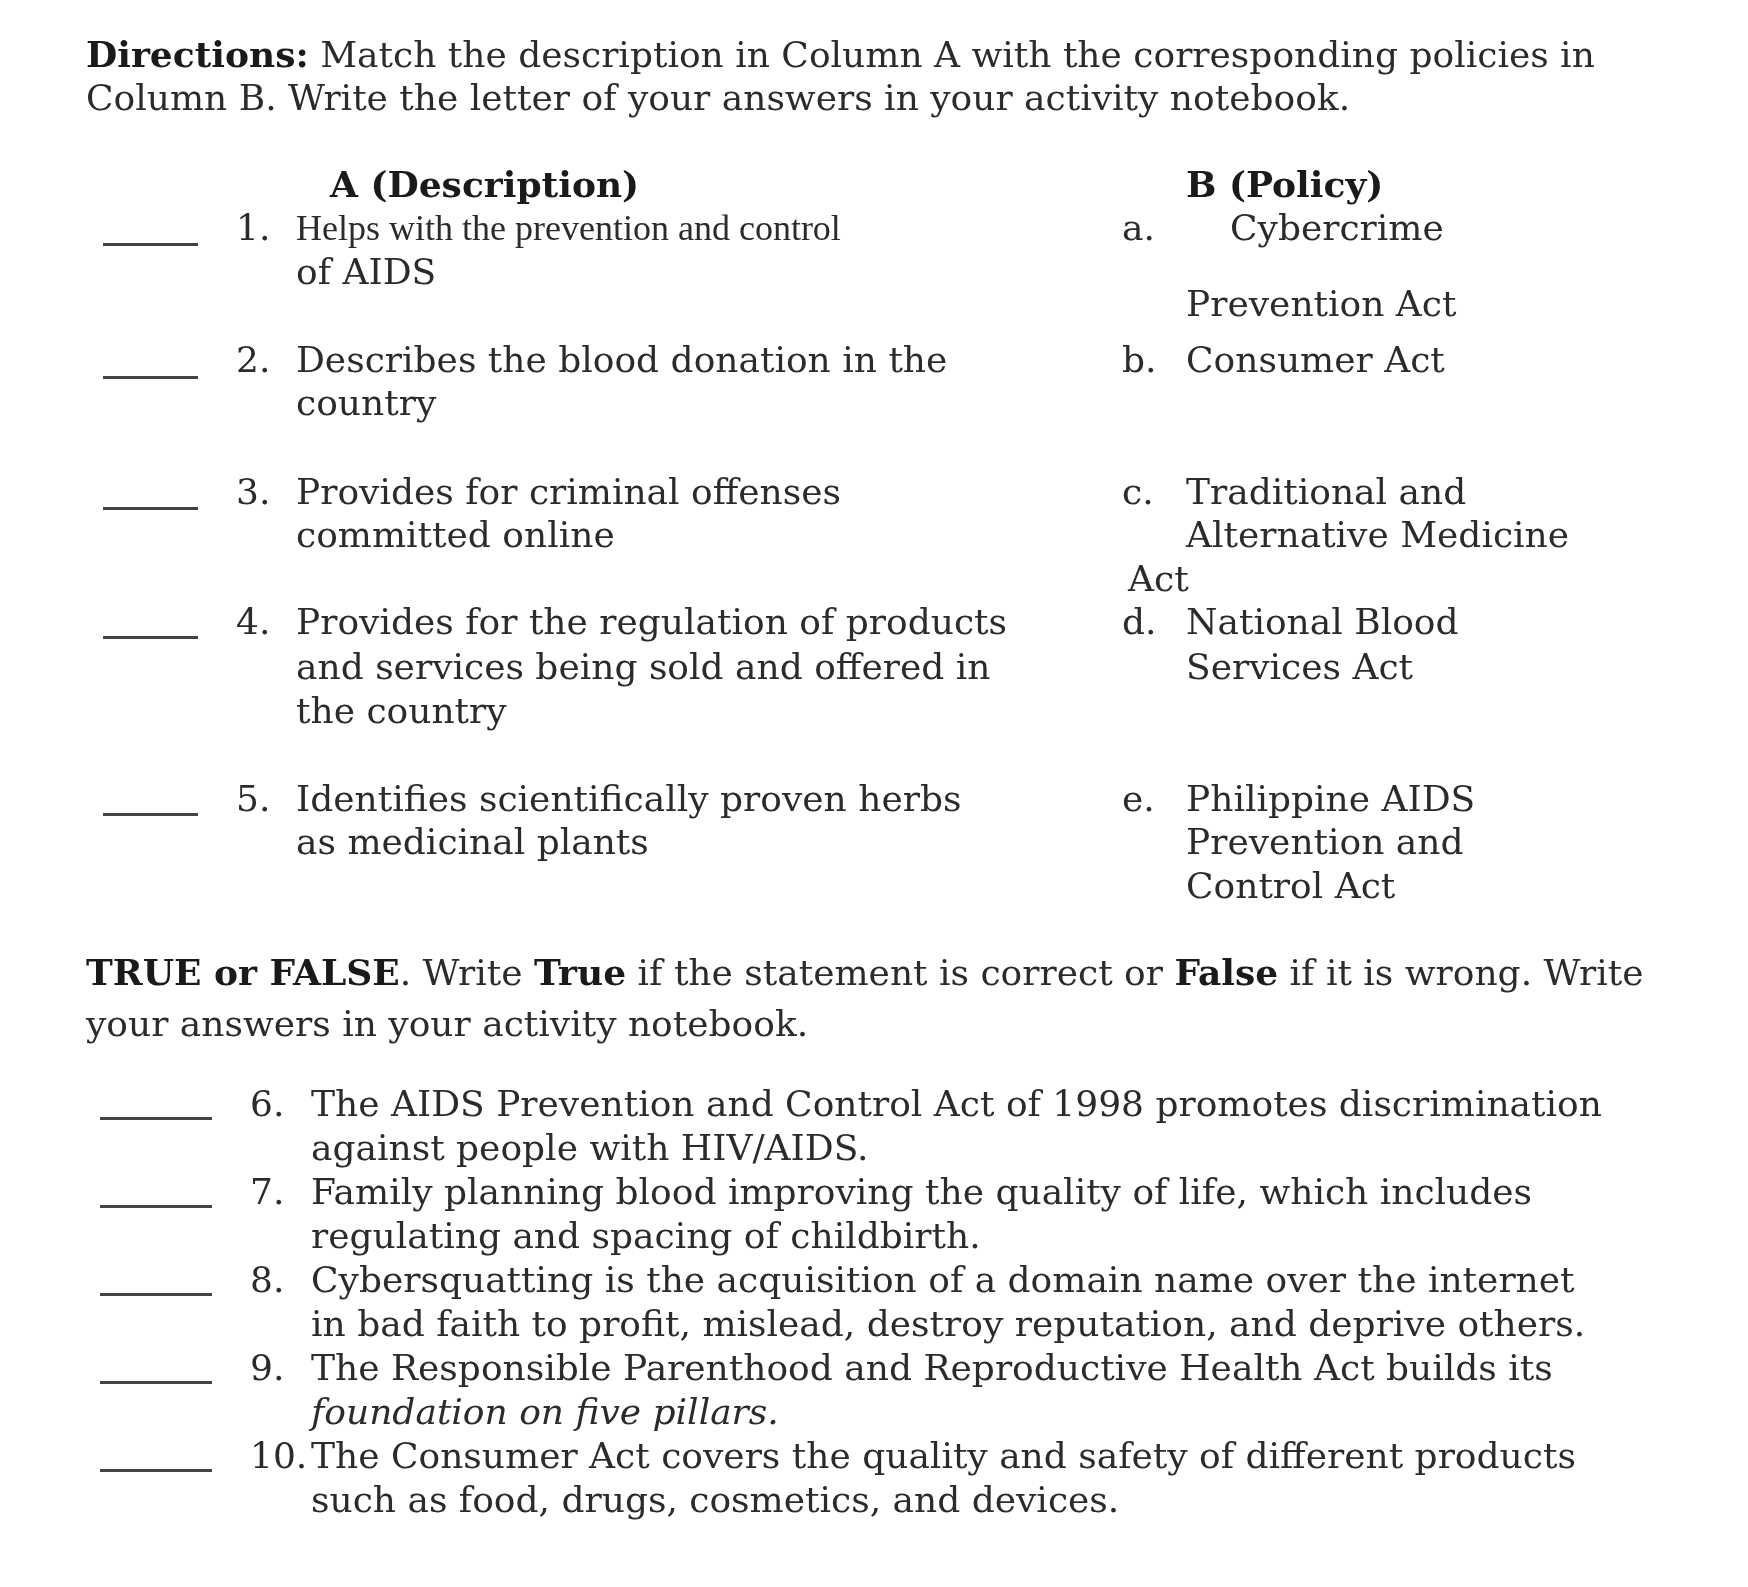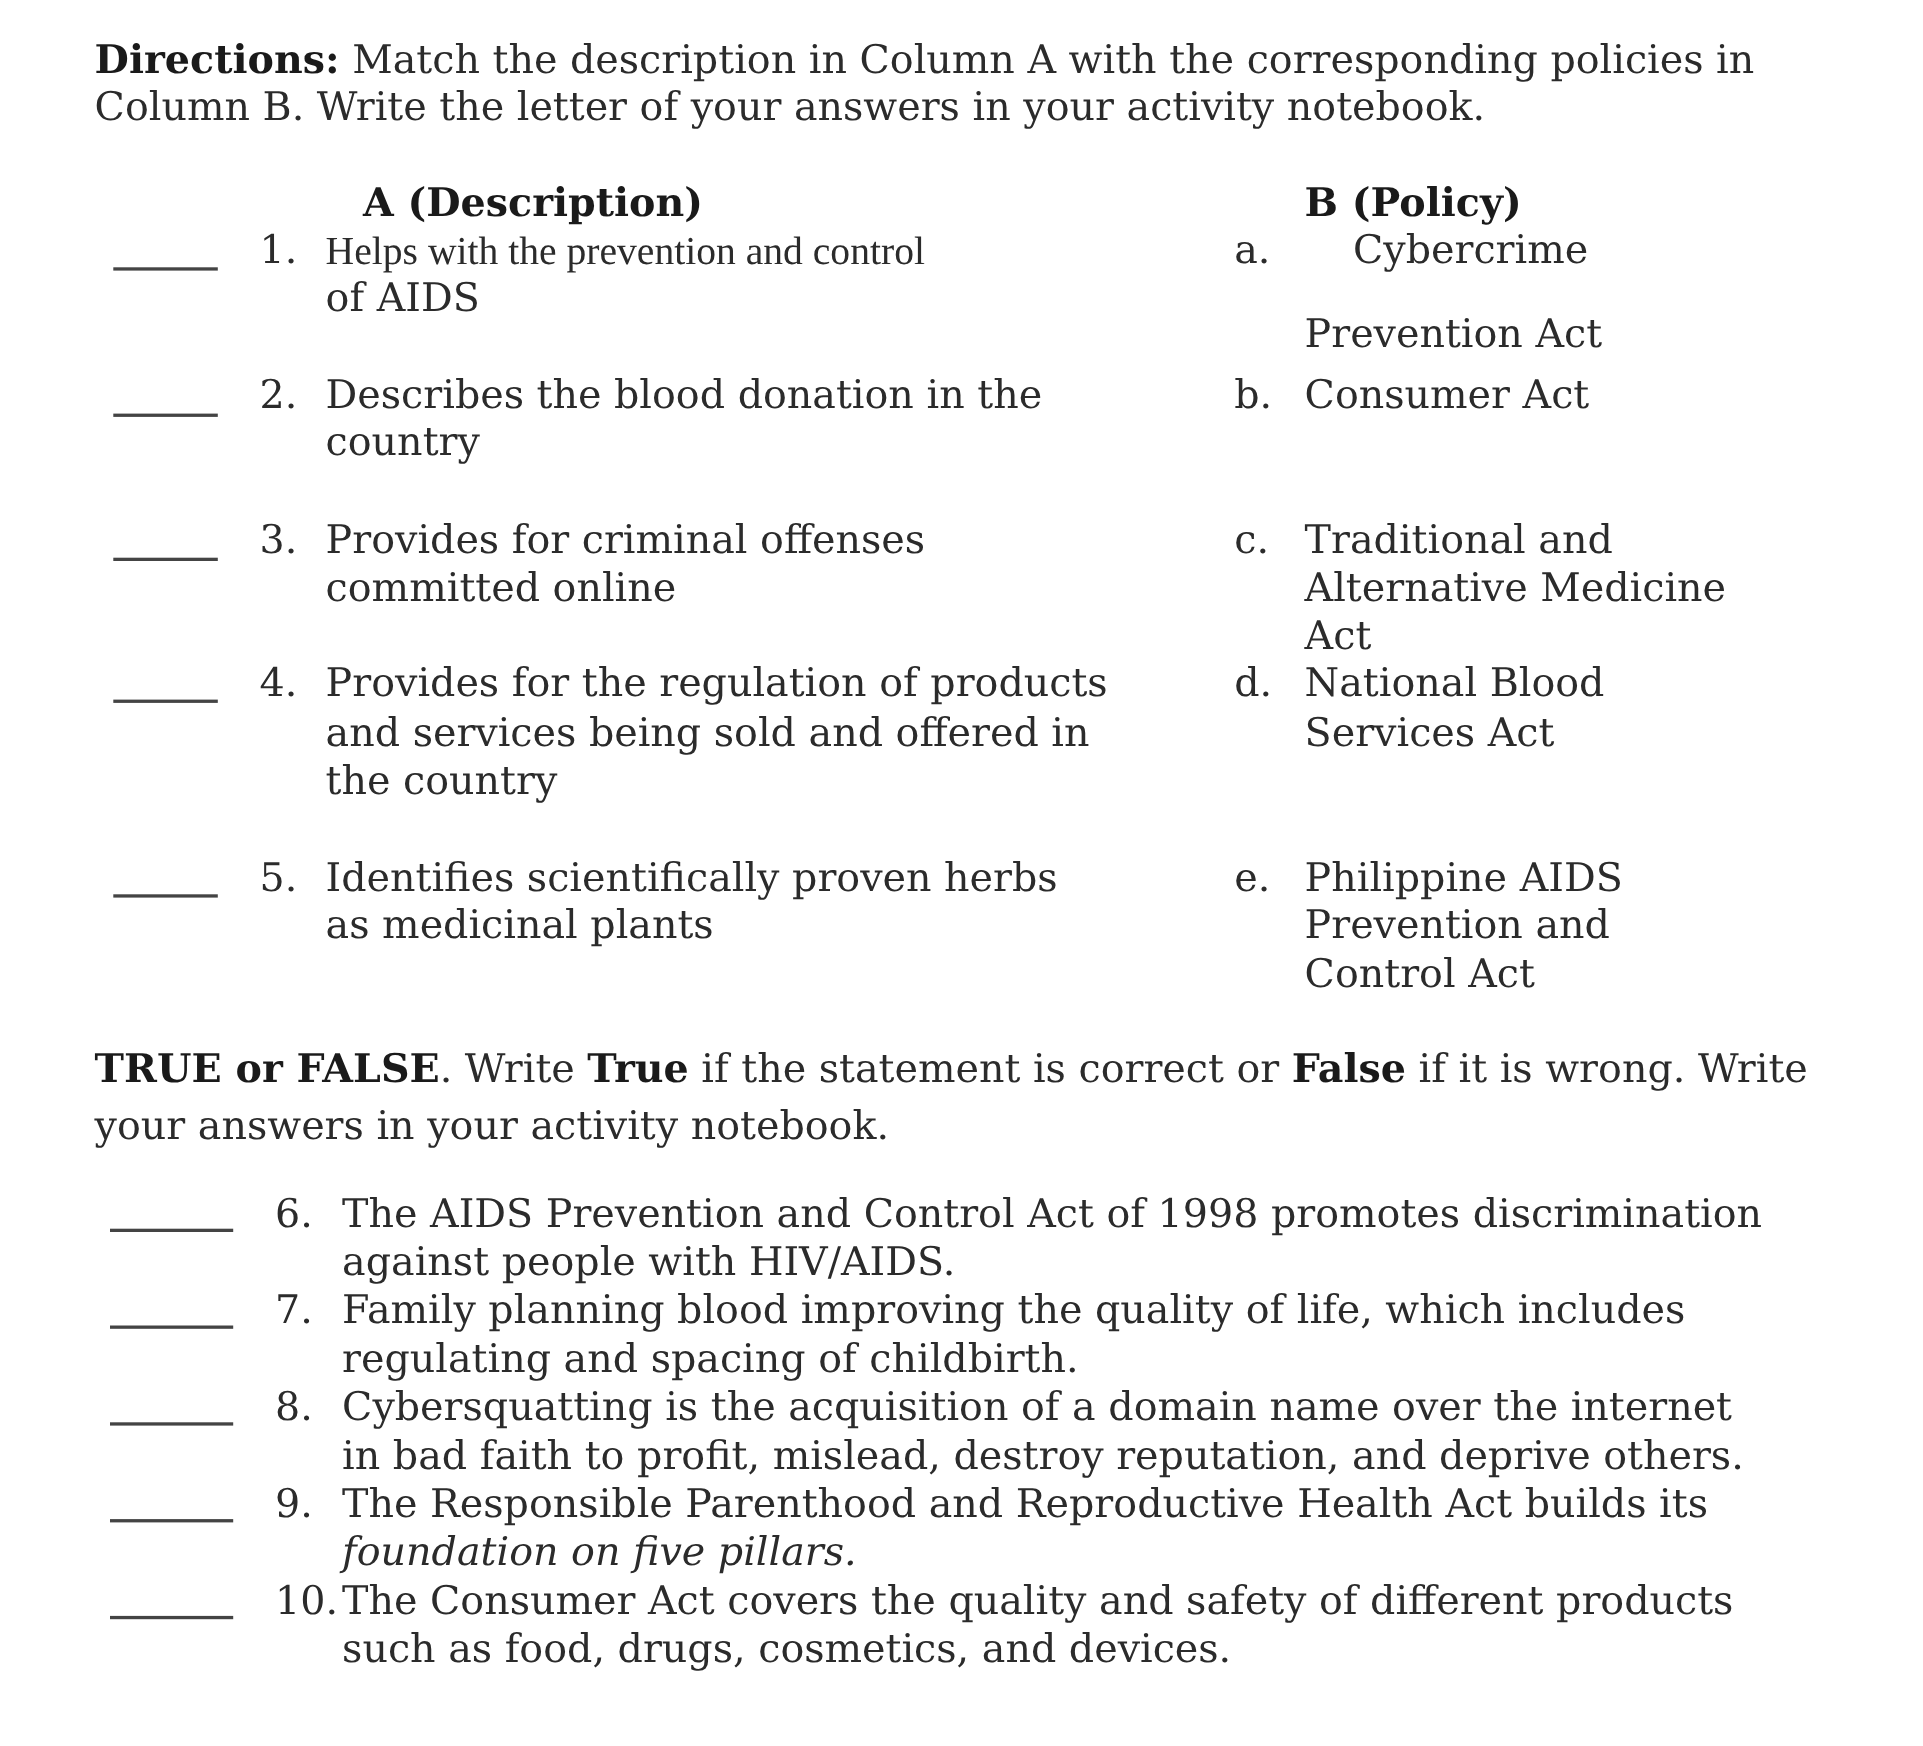--- a/index.html
+++ b/index.html
@@ -50,21 +50,21 @@
 <div class="t" style="left:1122px;top:206px;">a.</div>
 <div class="t" style="left:1186px;top:206px;margin-left:44px;">Cybercrime</div>
 <div class="t" style="left:1186px;top:250px;margin-top:32px;">Prevention Act</div>
 
 <div class="t" style="left:1122px;top:338px;">b.</div>
 <div class="t" style="left:1186px;top:338px;">Consumer Act</div>
 
 <div class="t" style="left:1122px;top:470px;">c.</div>
 <div class="t" style="left:1186px;top:470px;">Traditional and</div>
 <div class="t" style="left:1186px;top:513px;">Alternative Medicine</div>
-<div class="t" style="left:1186px;top:557px;">Act</div>
+<div class="t" style="left:1128px;top:557px;">Act</div>
 
 <div class="t" style="left:1122px;top:600px;">d.</div>
 <div class="t" style="left:1186px;top:600px;">National Blood</div>
 <div class="t" style="left:1186px;top:645px;">Services Act</div>
 
 <div class="t" style="left:1122px;top:777px;">e.</div>
 <div class="t" style="left:1186px;top:777px;">Philippine AIDS</div>
 <div class="t" style="left:1186px;top:820px;">Prevention and</div>
 <div class="t" style="left:1186px;top:864px;">Control Act</div>
 

